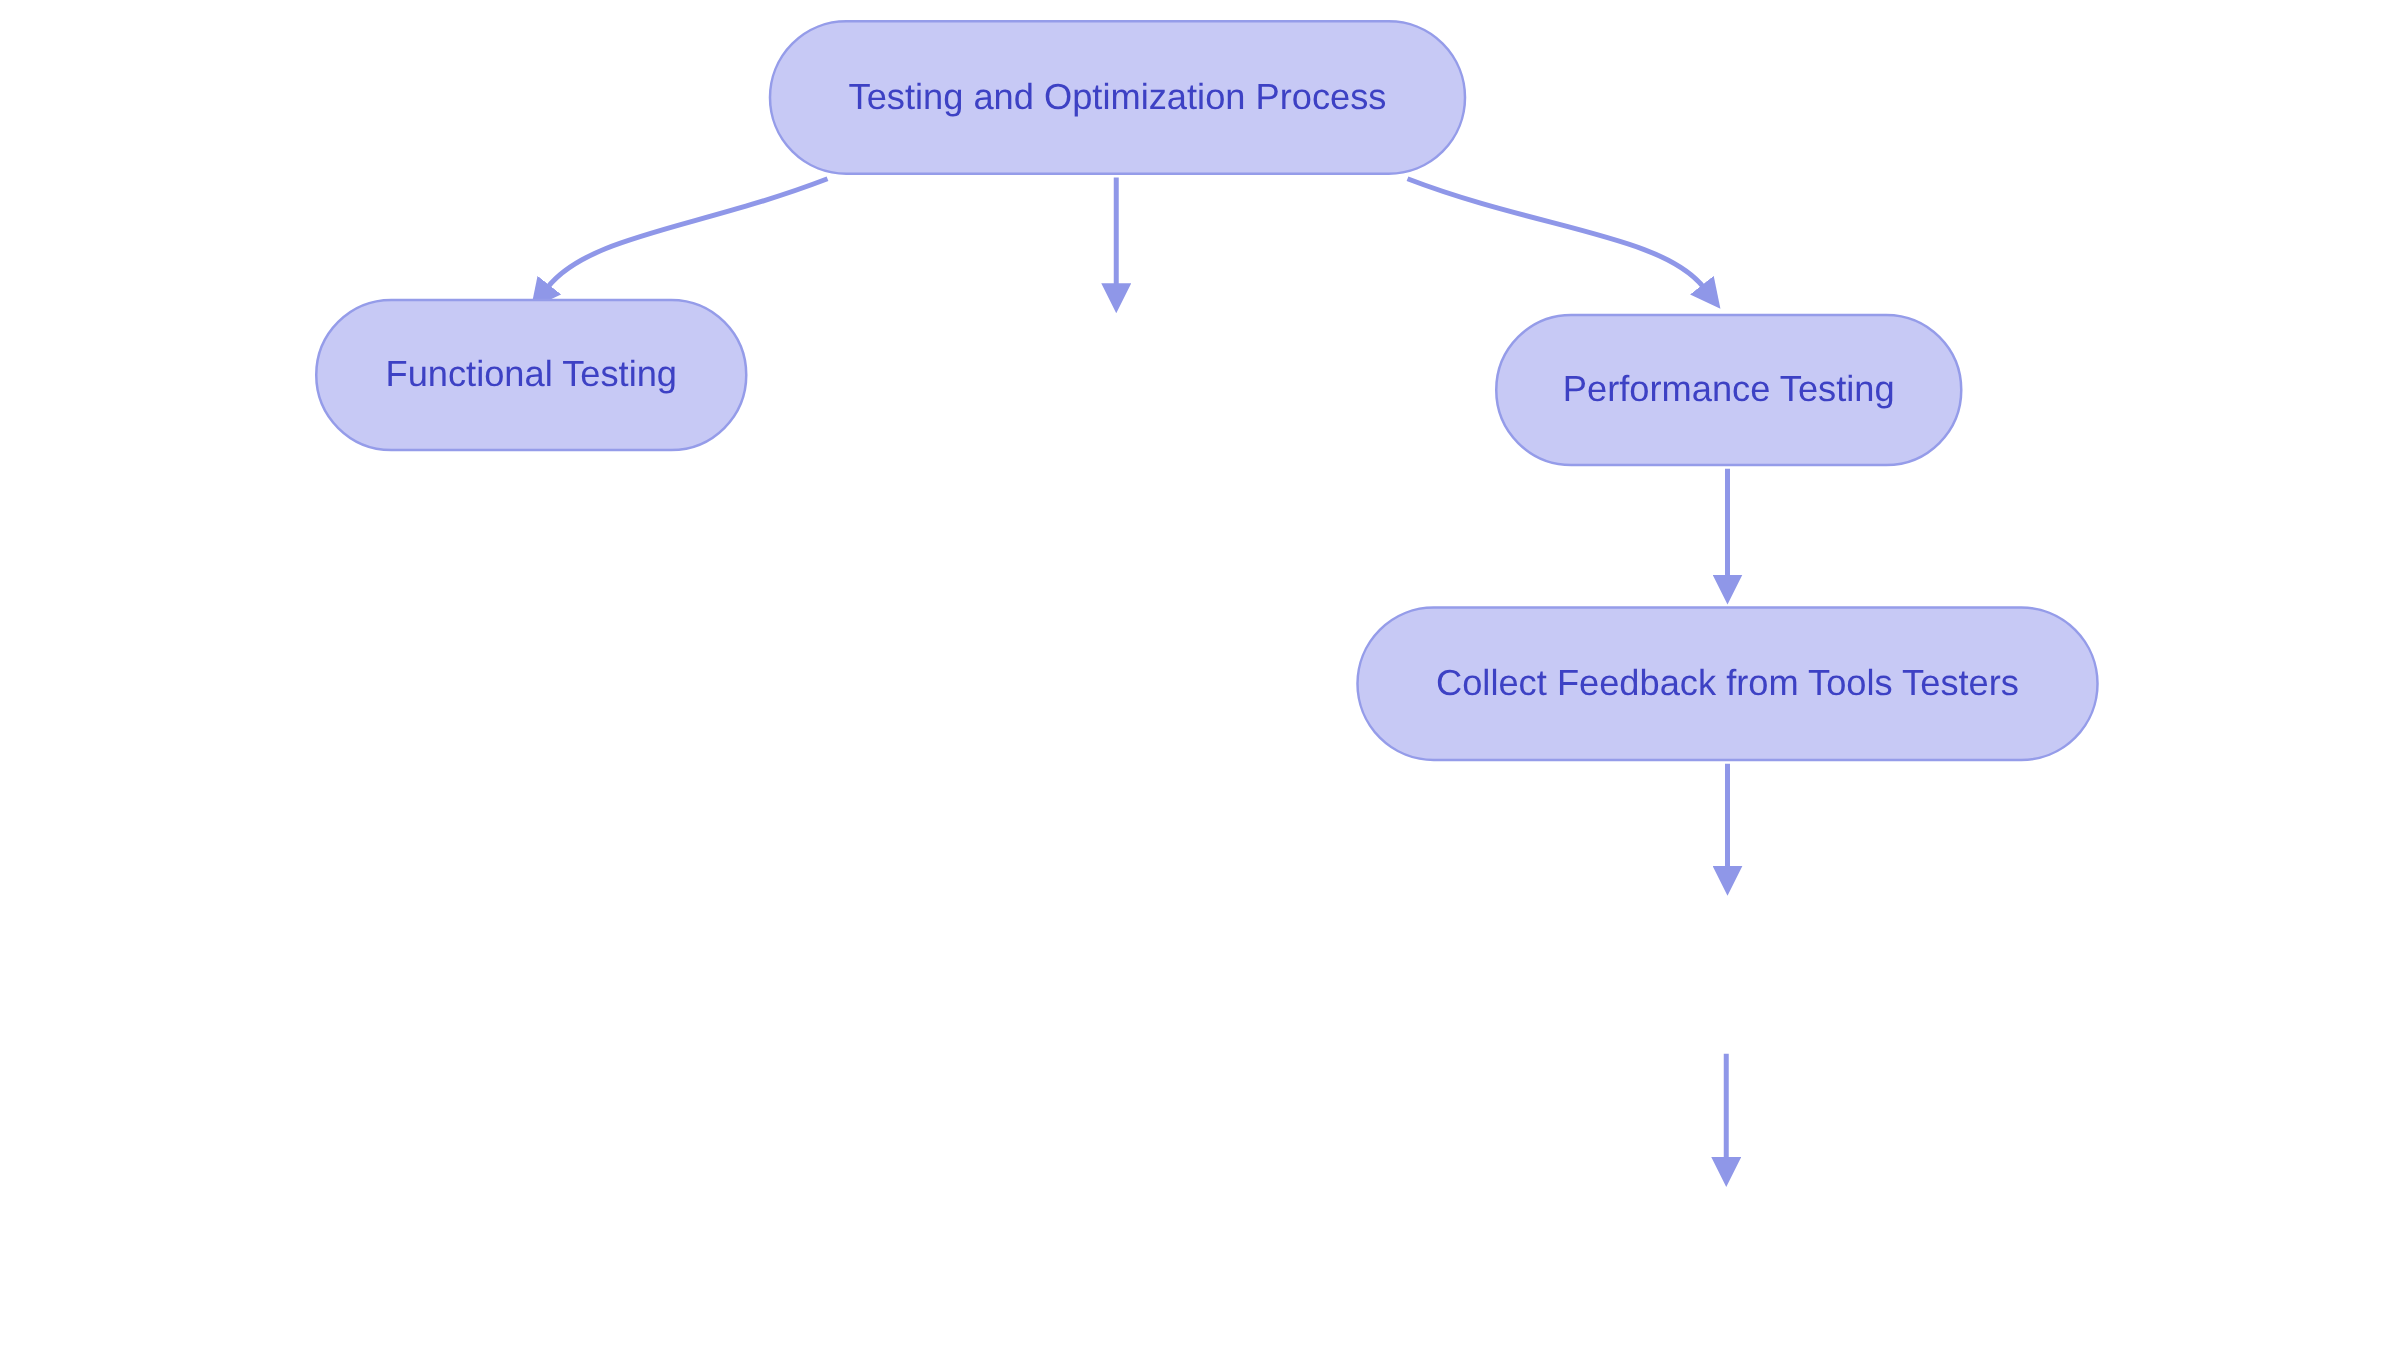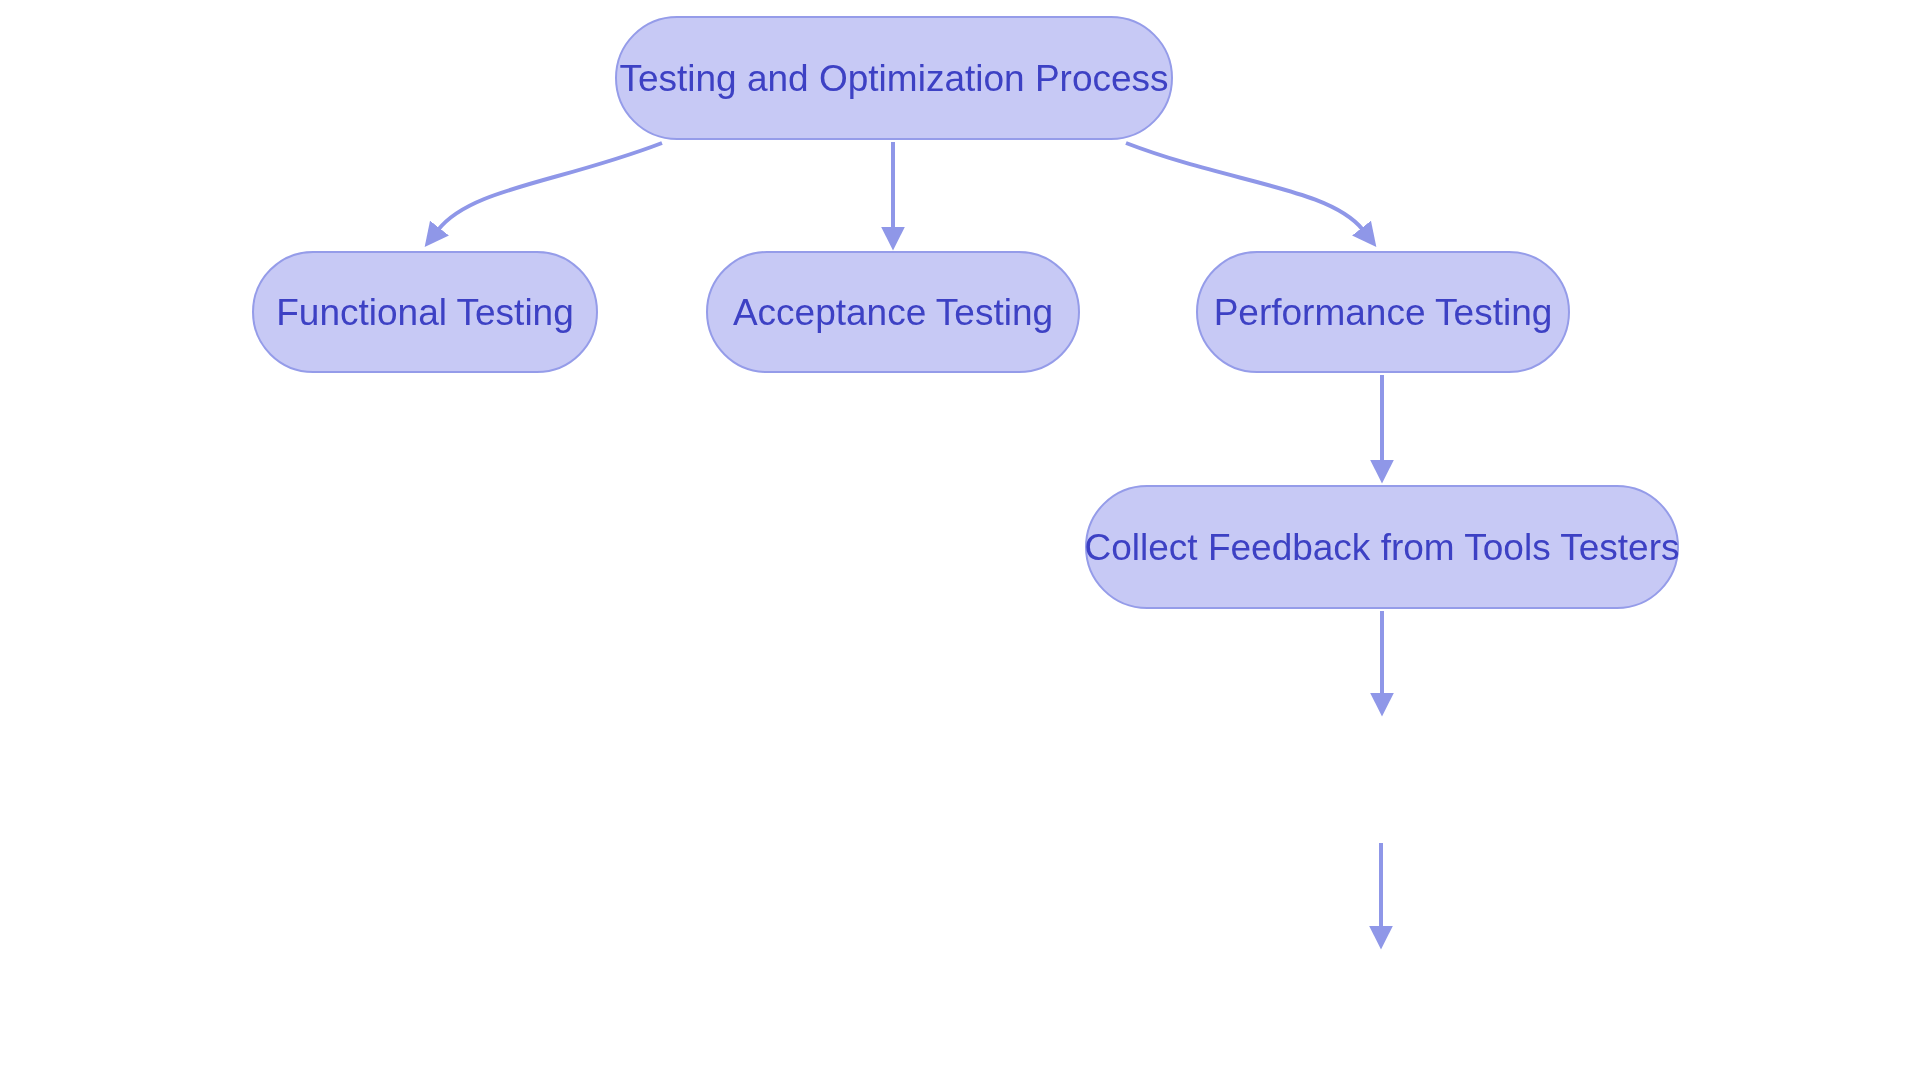--- a/index.html
+++ b/index.html
@@ -31,27 +31,27 @@
   .node {
     position: absolute;
     box-sizing: border-box;
     display: flex;
     align-items: center;
     justify-content: center;
     background: var(--node-fill, #c7c9f5);
     border: 2px solid var(--node-border, #959ce9);
     border-radius: 62px;
     color: var(--node-text, #3d41c4);
-    font-size: 37px;
+    font-size: 29px;
     line-height: 1;
     white-space: nowrap;
     text-align: center;
   }
   #n-root        { left: 615px;  top: 16px;  width: 558px; height: 124px; }
-  #n-functional  { left: 252px;  top: 251px; width: 346px; height: 122px; }
+  #n-functional  { left: 252px;  top: 239px; width: 346px; height: 122px; }
   #n-acceptance  { left: 706px;  top: 251px; width: 374px; height: 122px; }
   #n-performance { left: 1196px; top: 251px; width: 374px; height: 122px; align-items: center; }
   #n-collect     { left: 1085px; top: 485px; width: 594px; height: 124px; }
   #n-analytics   { left: 1186px; top: 718px; width: 390px; height: 124px; }
   #n-optimize    { left: 1066px; top: 951px; width: 630px; height: 124px; }
 </style>
 </head>
 <body>
 
 <div class="canvas">
@@ -71,23 +71,20 @@
   </svg>
 
   <div class="node" id="n-root">
     <span>Testing and Optimization Process</span>
   </div>
 
   <div class="node" id="n-functional">
     <span>Functional Testing</span>
   </div>
 
-  <div class="node" id="n-acceptance">
-    <span>Acceptance Testing</span>
-  </div>
 
   <div class="node" id="n-performance">
     <span>Performance Testing</span>
   </div>
 
   <div class="node" id="n-collect">
     <span>Collect Feedback from Tools Testers</span>
   </div>
 
 

